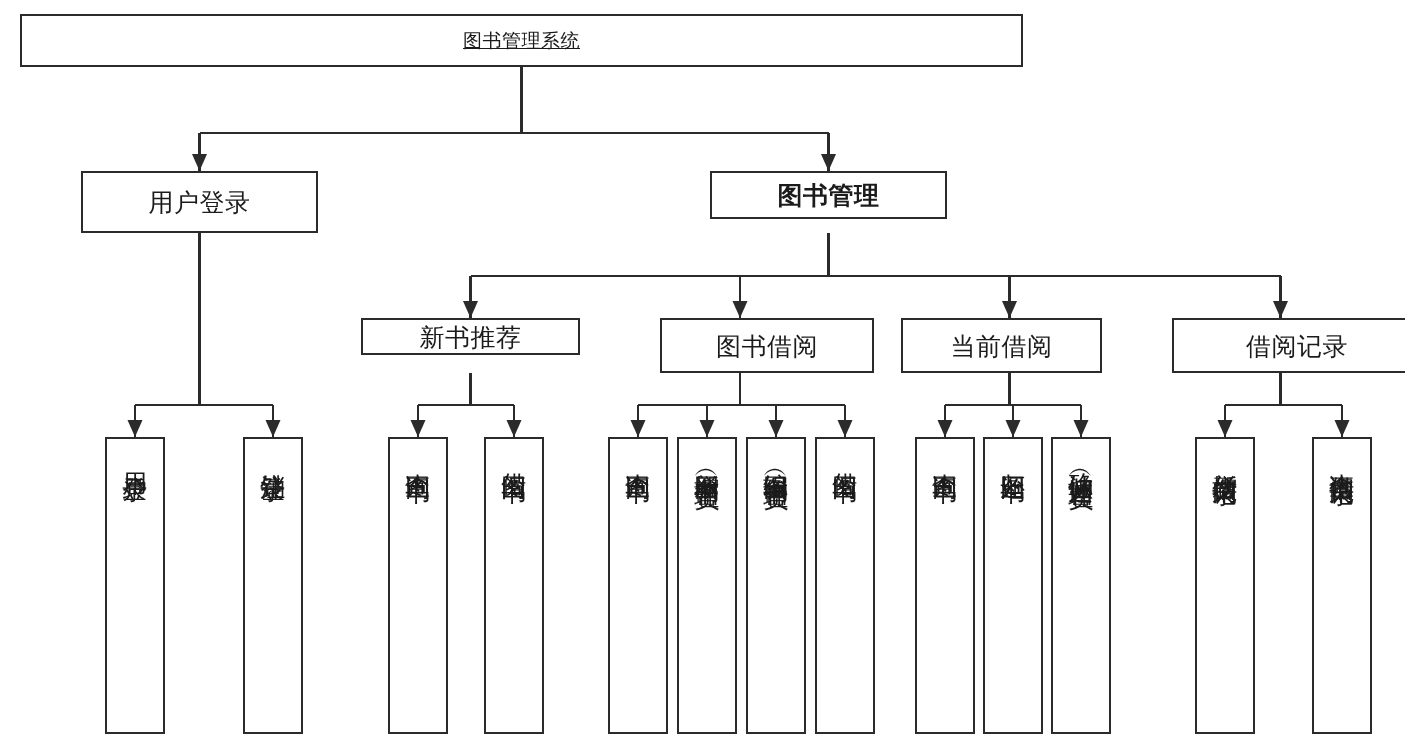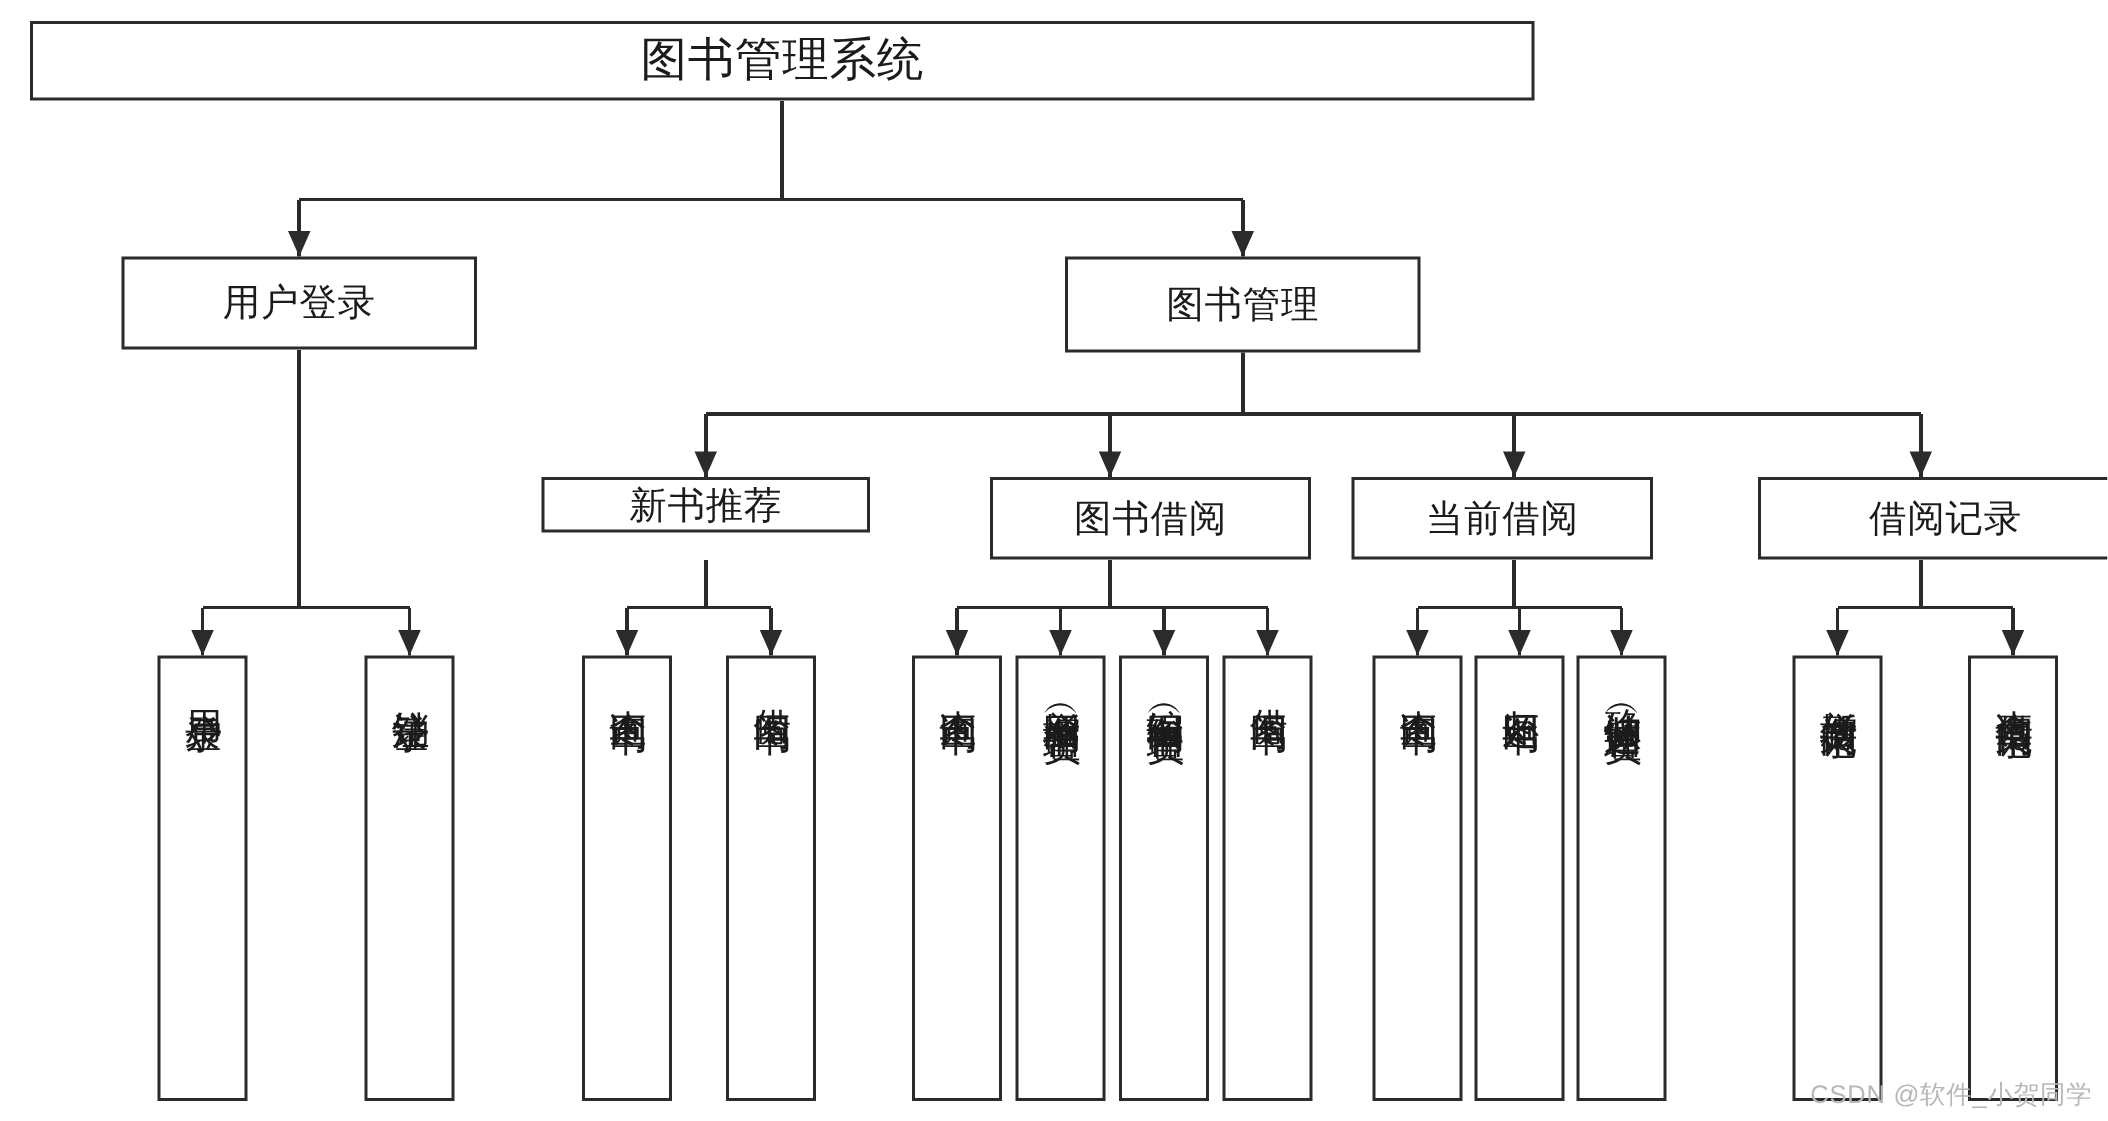--- a/index.html
+++ b/index.html
@@ -39,21 +39,22 @@
     display: block;
     text-align: center;
     line-height: 1.12;
     letter-spacing: 0.5px;
     white-space: nowrap;
   }
   .node.horizontal .node-label {
     font-size: 25px;
   }
   .node.root .node-label {
-    font-size: 31px;
+    font-size: 19px;
+    text-decoration: underline;
   }
   .node.vertical {
     align-items: flex-start;
     justify-content: center;
     padding-top: 14px;
   }
   .node.vertical .node-label {
     writing-mode: vertical-rl;
     text-orientation: upright;
     font-size: 25px;
@@ -130,21 +131,21 @@
       <line x1="1342" y1="405" x2="1342" y2="437" stroke="#2b2b2b" stroke-width="2.6" shape-rendering="crispEdges"></line>
       <path d="M 1334.5 420 L 1349.5 420 L 1342 437 Z" fill="#2b2b2b"></path>
     </svg>
   <div id="nodes">
       <div class="node horizontal root" style="left: 20px; top: 14px; width: 1003px; height: 53px;">
         <span class="node-label">图书管理系统</span>
       </div>
       <div class="node horizontal" style="left: 81px; top: 171px; width: 237px; height: 62px;">
         <span class="node-label">用户登录</span>
       </div>
-      <div class="node horizontal" style="left: 710px; top: 171px; width: 237px; height: 64px;">
+      <div class="node horizontal" style="left: 710px; top: 171px; width: 237px; height: 48px; font-weight: bold;">
         <span class="node-label">图书管理</span>
       </div>
       <div class="node horizontal" style="left: 361px; top: 318px; width: 219px; height: 37px;">
         <span class="node-label">新书推荐</span>
       </div>
       <div class="node horizontal" style="left: 660px; top: 318px; width: 214px; height: 55px;">
         <span class="node-label">图书借阅</span>
       </div>
       <div class="node horizontal" style="left: 901px; top: 318px; width: 201px; height: 55px;">
         <span class="node-label">当前借阅</span>
@@ -185,14 +186,13 @@
       <div class="node vertical" style="left: 1051px; top: 437px; width: 60px; height: 297px;">
         <span class="node-label">确认归还（管理员）</span>
       </div>
       <div class="node vertical" style="left: 1195px; top: 437px; width: 60px; height: 297px;">
         <span class="node-label">新增借阅记录</span>
       </div>
       <div class="node vertical" style="left: 1312px; top: 437px; width: 60px; height: 297px;">
         <span class="node-label">查询借阅记录</span>
       </div>
     </div>
-  <div class="watermark">CSDN @软件_小贺同学</div>
 </div>
 
 </body></html>

